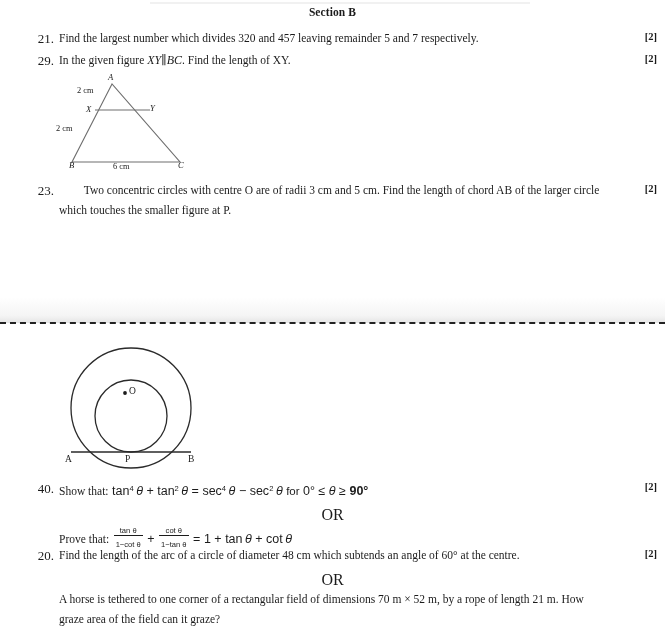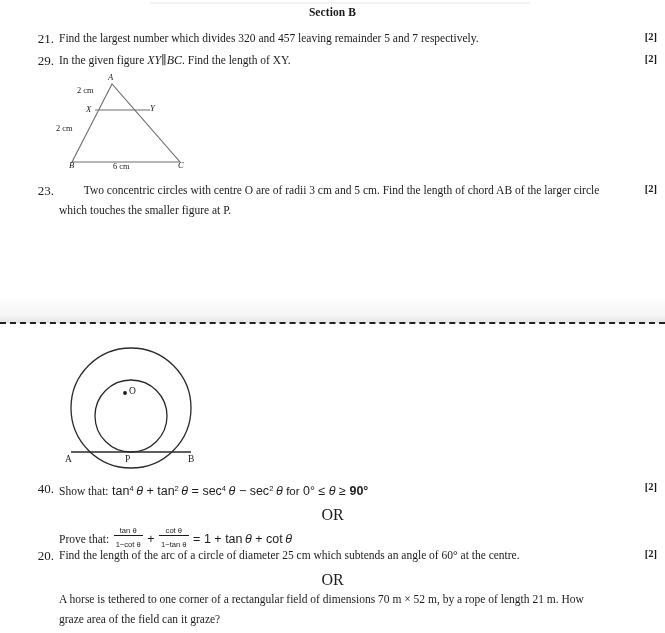--- a/index.html
+++ b/index.html
@@ -209,21 +209,21 @@
   </div>
 
   <div class="ctr-or" style="top:180px;">OR</div>
 
   <div class="qrow" style="top:200px;">
     <span class="qbody" style="width:545px;"><span>Prove that:</span><span class="mathsf" style="font-size:12.5px;">&nbsp;<span class="frac"><span class="num">tan θ</span><span class="den">1−cot θ</span></span> <span>+</span> <span class="frac"><span class="num">cot θ</span><span class="den">1−tan θ</span></span> <span>=</span> <span>1</span> <span>+</span> <span>tan</span> <span class="mi">θ</span> <span>+</span> <span>cot</span> <span class="mi">θ</span></span></span>
   </div>
 
   <div class="qrow" style="top:222px;">
     <span class="qnum">20.</span>
-    <span class="qbody" style="width:545px;">Find the length of the arc of a circle of diameter 25 cm which subtends an angle of 60° at the centre.</span>
+    <span class="qbody" style="width:545px;">Find the length of the arc of a circle of diameter 48 cm which subtends an angle of 60° at the centre.</span>
     <span class="marks">[2]</span>
   </div>
 
   <div class="ctr-or" style="top:245px;">OR</div>
 
   <div class="qrow" style="top:266px;">
     <span class="qbody" style="width:580px;">A horse is tethered to one corner of a rectangular field of dimensions 70 m × 52 m, by a rope of length 21 m. How</span>
   </div>
   <div class="qrow" style="top:286px;">
     <span class="qbody" style="width:580px;">graze area of the field can it graze?</span>

